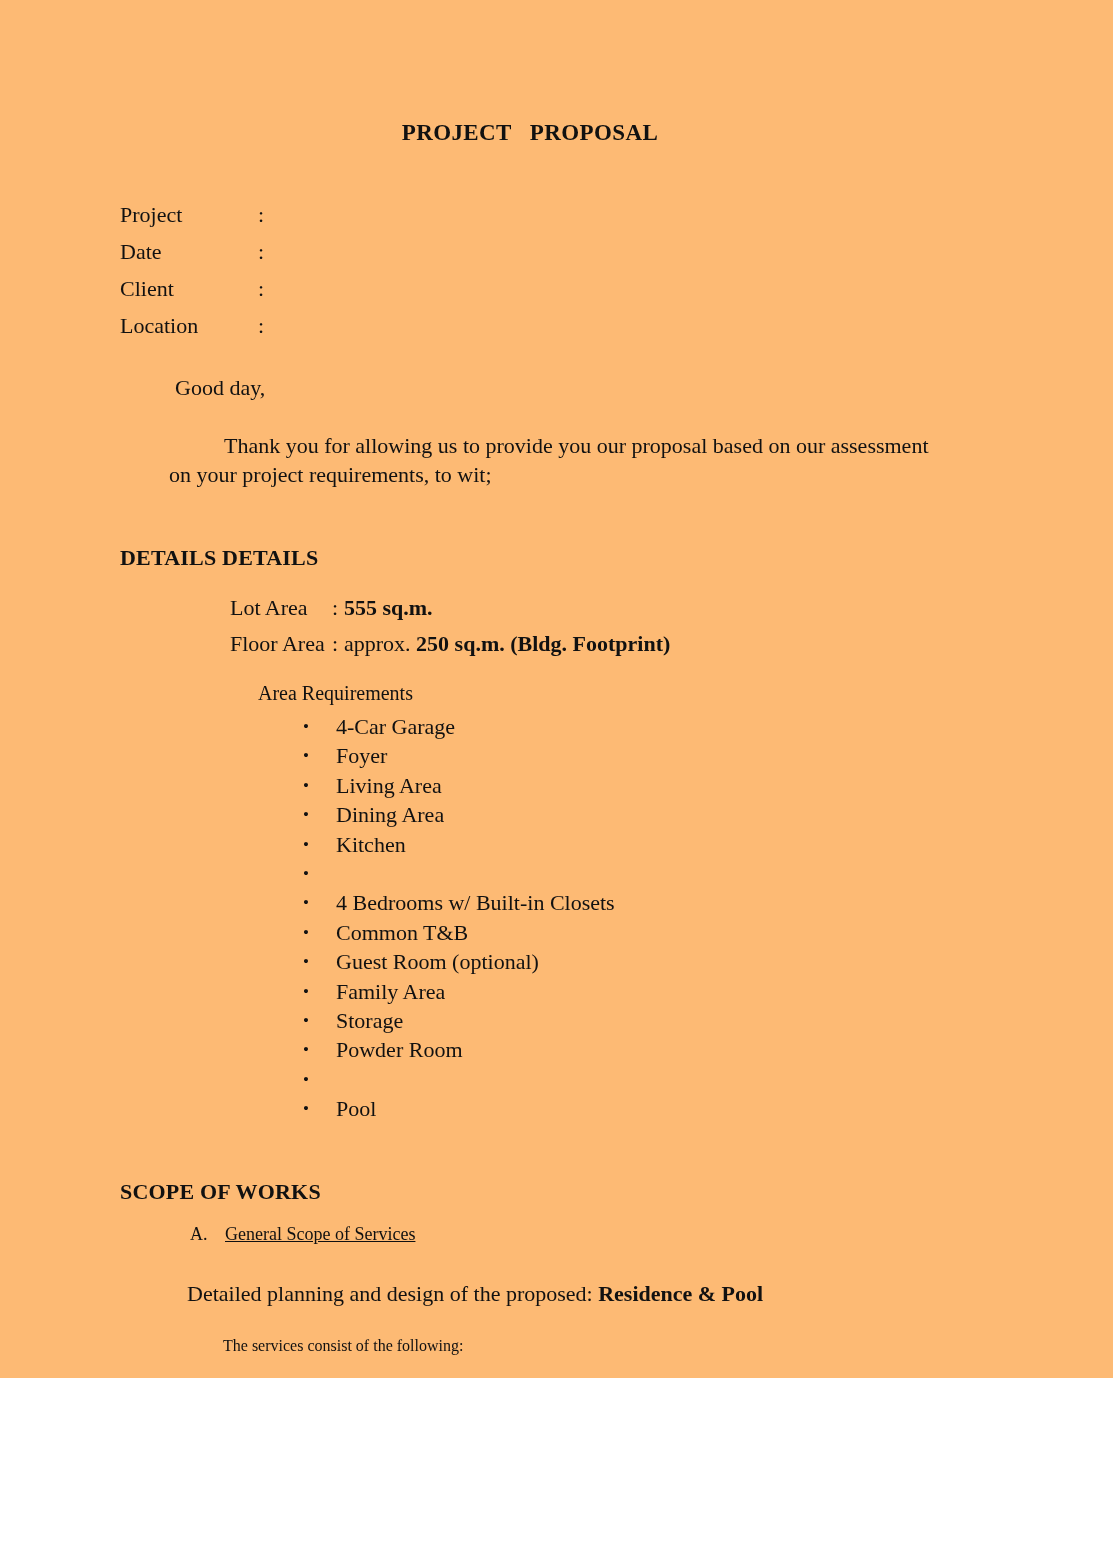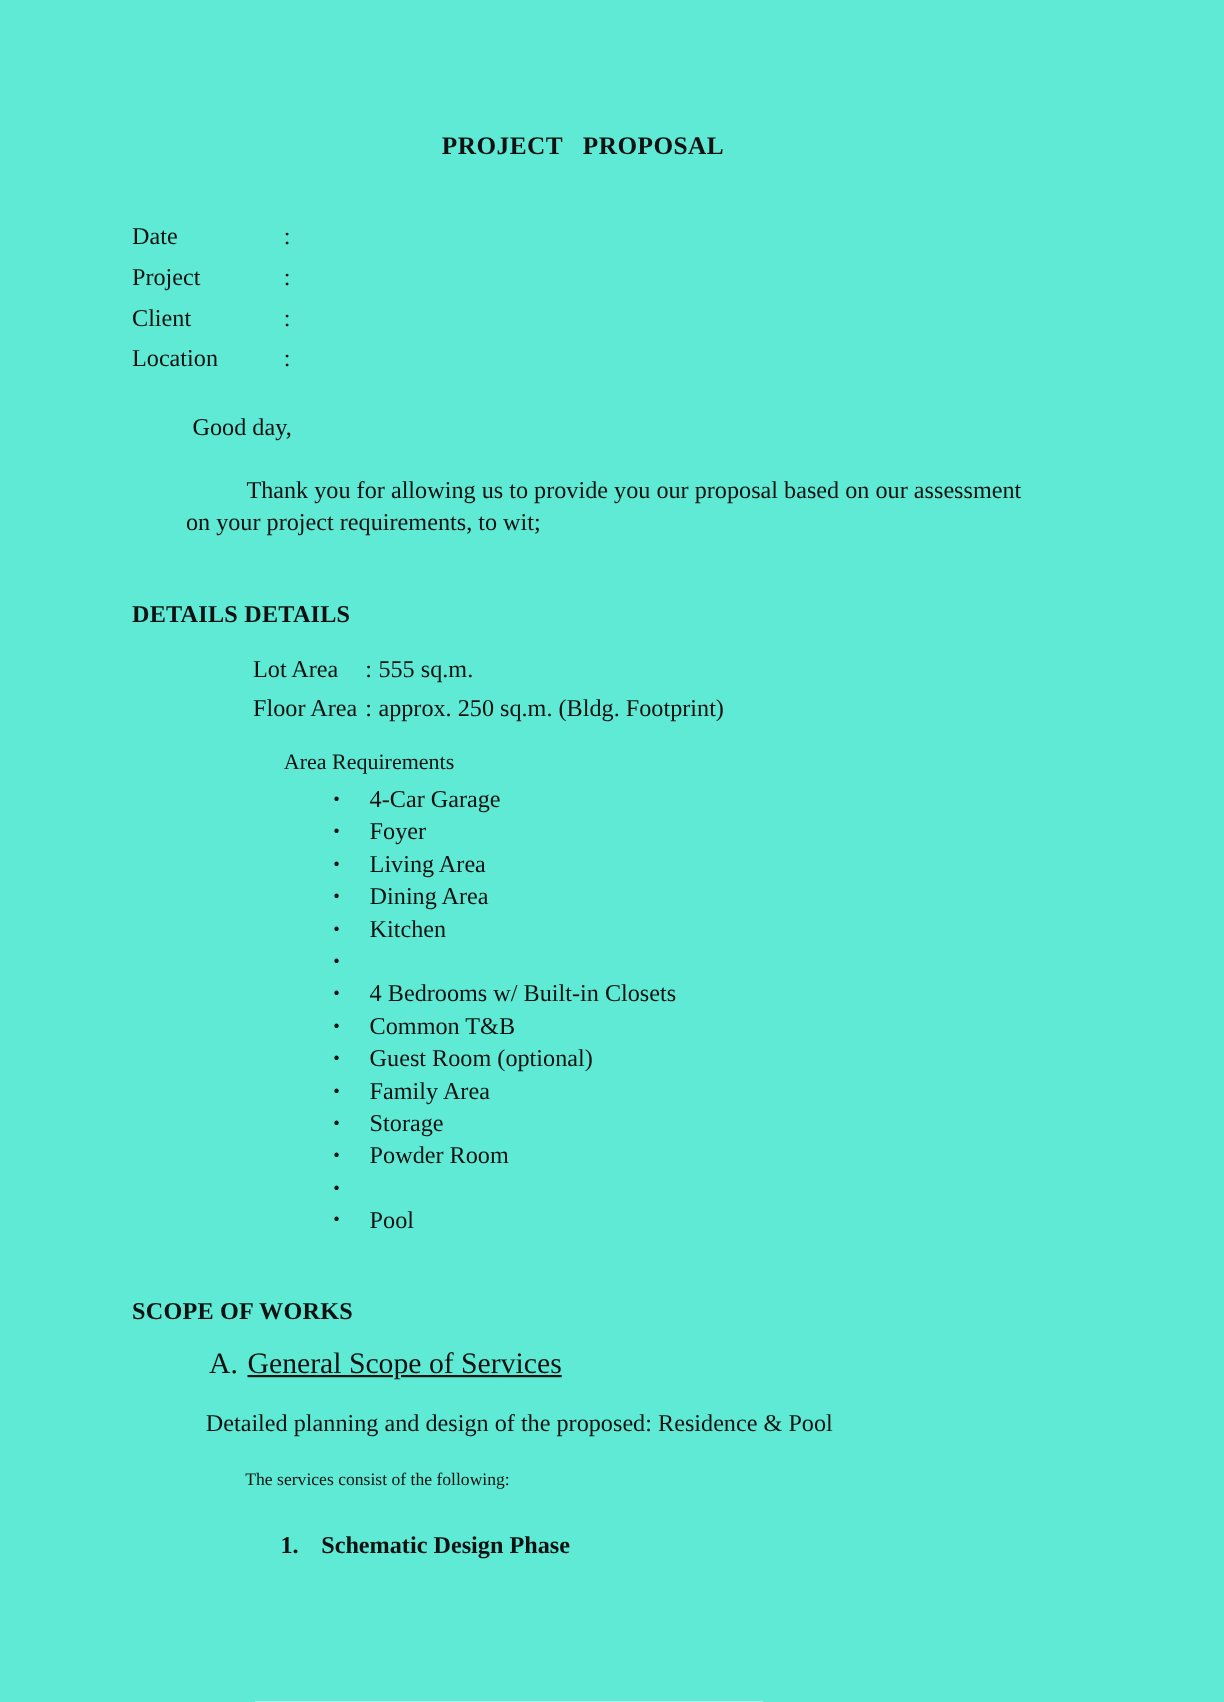--- a/index.html
+++ b/index.html
@@ -9,23 +9,23 @@
     background: #ffffff;
   }
   body {
     font-family: "Liberation Serif", "DejaVu Serif", serif;
     color: #111111;
     -webkit-font-smoothing: antialiased;
   }
   .page {
     position: relative;
     width: 1113px;
-    height: 1547px;
+    height: 1378px;
     margin: 0 auto;
-    background: #5eead4;
+    background: #fdba74;
     overflow: hidden;
     box-sizing: border-box;
   }
   .doc-title {
     position: absolute;
     top: 120px;
     left: 0;
     width: 1060px;
     text-align: center;
     font-size: 23px;
@@ -99,21 +99,21 @@
   .area-row {
     height: 36px;
     line-height: 36px;
     white-space: nowrap;
   }
   .area-label {
     display: inline-block;
     width: 102px;
   }
   .area-sep { display: inline-block; width: 12px; }
-  .bold { font-weight: normal; margin-top: 31px; }
+  .bold { font-weight: bold; margin-top: 31px; }
 
   
   .req-title {
     position: absolute;
     top: 682px;
     left: 258px;
     font-size: 20px;
   }
   .req-list {
     position: absolute;
@@ -136,21 +136,21 @@
     left: 3px;
     top: 0;
     line-height: 29.4px;
     font-size: 17px;
   }
   
   .scope-item-a {
     position: absolute;
     top: 1224px;
     left: 190px;
-    font-size: 27px;
+    font-size: 18px;
     white-space: nowrap;
   }
   .scope-item-a .marker {
     display: inline-block;
     width: 35px;
   }
   .underline { text-decoration: underline; }
 
   .scope-line-detailed {
     position: absolute;
@@ -181,24 +181,24 @@
 </style>
 </head>
 <body>
 
 <div class="page">
 
   <div class="doc-title">PROJECT   PROPOSAL</div>
 
   <div class="field-block">
     <div class="field-row">
+      <span class="field-label">Project</span><span class="field-colon">:</span><span class="field-value"></span>
+    </div>
+    <div class="field-row">
       <span class="field-label">Date</span><span class="field-colon">:</span><span class="field-value"></span>
-    </div>
-    <div class="field-row">
-      <span class="field-label">Project</span><span class="field-colon">:</span><span class="field-value"></span>
     </div>
     <div class="field-row">
       <span class="field-label">Client</span><span class="field-colon">:</span><span class="field-value"></span>
     </div>
     <div class="field-row">
       <span class="field-label">Location</span><span class="field-colon">:</span><span class="field-value"></span>
     </div>
   </div>
 
   <div class="greeting">Good day,</div>

